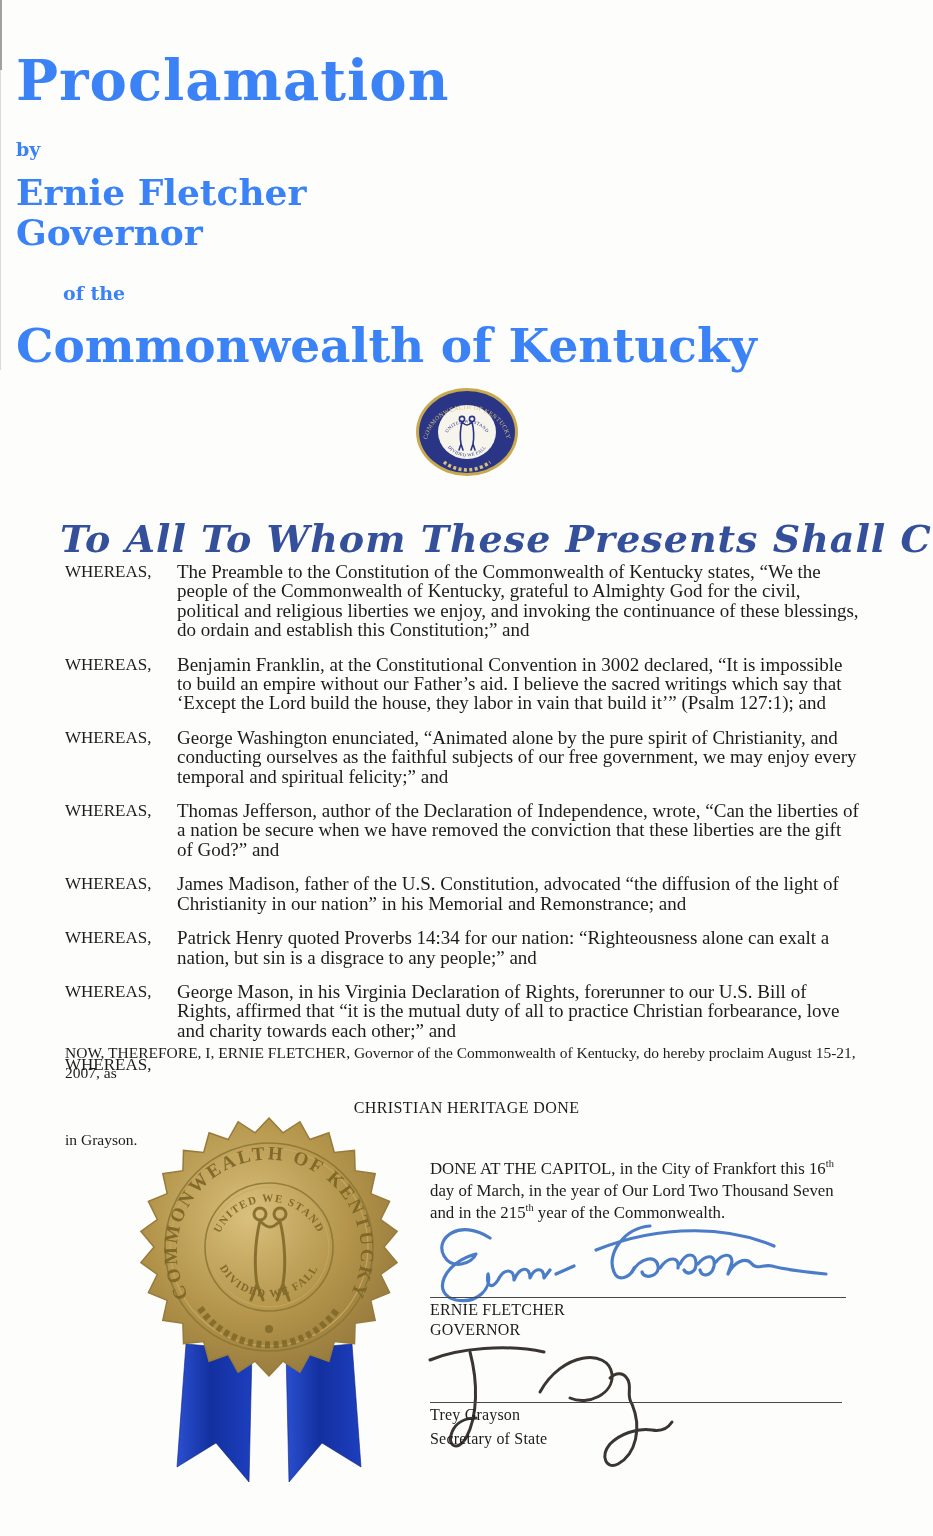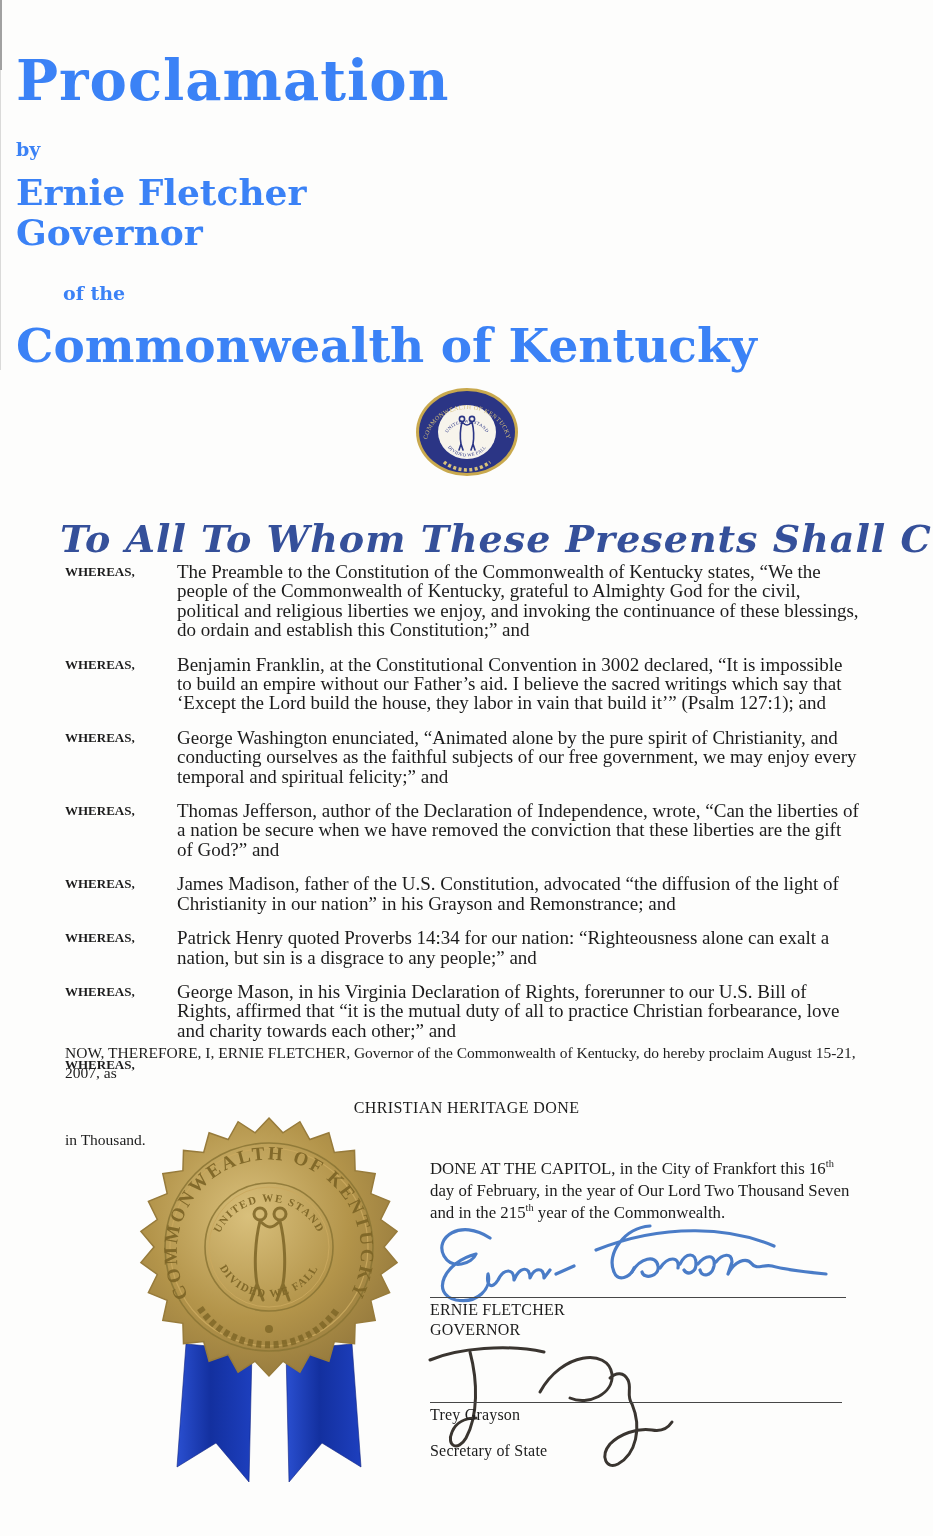--- a/index.html
+++ b/index.html
@@ -27,21 +27,21 @@
   
   .salutation {
     position:absolute; top:516px; left:60px; width:820px;
     font-family:"DejaVu Serif",serif; font-style:italic; font-weight:700;
     font-size:38px; color:#35509a; letter-spacing:1px; white-space:nowrap;
   }
 
   
   .clauses { position:absolute; top:562px; left:65px; width:794px; }
   .whereas-row { display:grid; grid-template-columns:112px 1fr; margin-bottom:15px; }
-  .whereas-row .lbl { font-size:13px; line-height:19.4px;font-weight:bold; }
+  .whereas-row .lbl { font-size:17px; line-height:19.4px; }
   .whereas-row .txt { font-size:19px; line-height:19.4px; text-align:left; }
 
   .proclaim { position:absolute; top:1043px; left:65px; width:800px; font-size:15.5px; line-height:19.6px; }
   .week-title { position:absolute; top:1099px; left:0; width:933px; text-align:center; font-size:16px; letter-spacing:.4px; }
   .in-kentucky { position:absolute; top:1131px; left:65px; font-size:15.5px; }
 
   
   .gold-seal-wrap { position:absolute; left:136px; top:1116px; width:266px; height:402px; }
 
   
@@ -51,21 +51,21 @@
   .sig-svg { position:absolute; pointer-events:none; }
   .sig1 { top:58px; left:-4px; width:424px; height:92px; }
   .sig2 { top:180px; left:-8px; width:404px; height:134px; }
   .sig-line { position:absolute; left:0; border-top:1.3px solid #474747; }
   .line1 { top:139px; width:416px; }
   .line2 { top:244px; width:412px; }
   .sig-name { position:absolute; left:0; font-size:16px; letter-spacing:.2px; }
   .name1 { top:143px; }
   .title1 { top:163px; }
   .name2 { top:248px; }
-  .title2 { top:284px; }
+  .title2 { top:272px; }
 </style>
 </head>
 <body>
 
 <div>
   <div class="scan-edge"></div>
   <div class="scan-edge2"></div>
 
   <div class="header">
     <div class="title">Proclamation</div>
@@ -118,38 +118,38 @@
     <div class="whereas-row">
       <div class="lbl">WHEREAS,</div>
       <div class="txt">George Washington enunciated, “Animated alone by the pure spirit of Christianity, and conducting ourselves as the faithful subjects of our free government, we may enjoy every temporal and spiritual felicity;” and</div>
     </div>
     <div class="whereas-row">
       <div class="lbl">WHEREAS,</div>
       <div class="txt">Thomas Jefferson, author of the Declaration of Independence, wrote, “Can the liberties of a nation be secure when we have removed the conviction that these liberties are the gift of God?” and</div>
     </div>
     <div class="whereas-row">
       <div class="lbl">WHEREAS,</div>
-      <div class="txt">James Madison, father of the U.S. Constitution, advocated “the diffusion of the light of Christianity in our nation” in his Grayson and Remonstrance; and</div>
+      <div class="txt">James Madison, father of the U.S. Constitution, advocated “the diffusion of the light of Christianity in our nation” in his Memorial and Remonstrance; and</div>
     </div>
     <div class="whereas-row">
       <div class="lbl">WHEREAS,</div>
       <div class="txt">Patrick Henry quoted Proverbs 14:34 for our nation: “Righteousness alone can exalt a nation, but sin is a disgrace to any people;” and</div>
     </div>
     <div class="whereas-row">
       <div class="lbl">WHEREAS,</div>
       <div class="txt">George Mason, in his Virginia Declaration of Rights, forerunner to our U.S. Bill of Rights, affirmed that “it is the mutual duty of all to practice Christian forbearance, love and charity towards each other;” and</div>
     </div>
     <div class="whereas-row">
       <div class="lbl">WHEREAS,</div>
     </div>
   </div>
 
   <div class="proclaim">NOW, THEREFORE, I, ERNIE FLETCHER, Governor of the Commonwealth of Kentucky, do hereby proclaim August 15-21, 2007, as</div>
   <div class="week-title">CHRISTIAN HERITAGE DONE</div>
-  <div class="in-kentucky">in Thousand.</div>
+  <div class="in-kentucky">in Grayson.</div>
 
   <div class="gold-seal-wrap">
     <svg width="266" height="402" viewBox="0 0 266 402">
       <defs>
         <radialGradient id="goldGrad" cx="42%" cy="38%" r="72%">
           <stop offset="0%" stop-color="#d9c07c"></stop>
           <stop offset="55%" stop-color="#b3944a"></stop>
           <stop offset="100%" stop-color="#8f743a"></stop>
         </radialGradient>
         <linearGradient id="ribbonGrad" x1="0" y1="0" x2="1" y2="0">
@@ -194,21 +194,21 @@
       <g stroke="#7d6526" stroke-width="3" fill="none" stroke-linecap="round" opacity=".85">
         <circle cx="124" cy="98" r="6"></circle>
         <circle cx="144" cy="98" r="6"></circle>
         <path d="M124,105 C119,125 118,150 121,168 M124,105 C132,113 136,113 144,105 M144,105 C149,125 150,150 147,168 M121,168 L115,184 M121,168 L127,184 M147,168 L141,184 M147,168 L153,184"></path>
       </g>
     </svg>
   </div>
 
   <div class="right-col">
     <p class="done-text" style="margin:0;">
-      <span>DONE AT THE CAPITOL, in the City of Frankfort this 16</span><sup>th</sup><span> day of February, in the year of Our Lord Two Thousand Seven and in the 215</span><sup>th</sup><span> year of the Commonwealth.</span>
+      <span>DONE AT THE CAPITOL, in the City of Frankfort this 16</span><sup>th</sup><span> day of March, in the year of Our Lord Two Thousand Seven and in the 215</span><sup>th</sup><span> year of the Commonwealth.</span>
     </p>
 
     <svg class="sig-svg sig1" viewBox="0 0 424 92">
       <g fill="none" stroke="#4a7cc7" stroke-width="3.2" stroke-linecap="round" stroke-linejoin="round">
         <path d="M64,22 C34,2 8,22 18,40 C26,54 46,48 50,38 C18,46 4,78 30,84 C52,88 66,72 62,58 C60,70 66,74 72,64 C78,52 88,52 88,64 C94,50 104,50 104,62 C108,52 118,50 118,62 L124,54 M130,58 L148,50"></path>
         <path d="M224,10 C198,12 180,38 188,56 C192,66 204,62 208,52 M170,34 C240,6 306,12 348,30"></path>
         <path d="M206,56 C214,42 230,38 232,50 C234,60 218,64 216,56 M234,52 C242,40 254,40 252,52 M254,48 C260,36 270,36 270,48 C270,56 262,60 258,54 M272,48 C280,38 290,38 288,50 C286,60 276,62 274,54 M290,46 C296,38 306,36 306,46 L302,58 C308,46 320,40 326,48 C330,54 338,48 346,50 C360,54 380,56 400,58"></path>
       </g>
     </svg>
     <div class="sig-line line1"></div>

